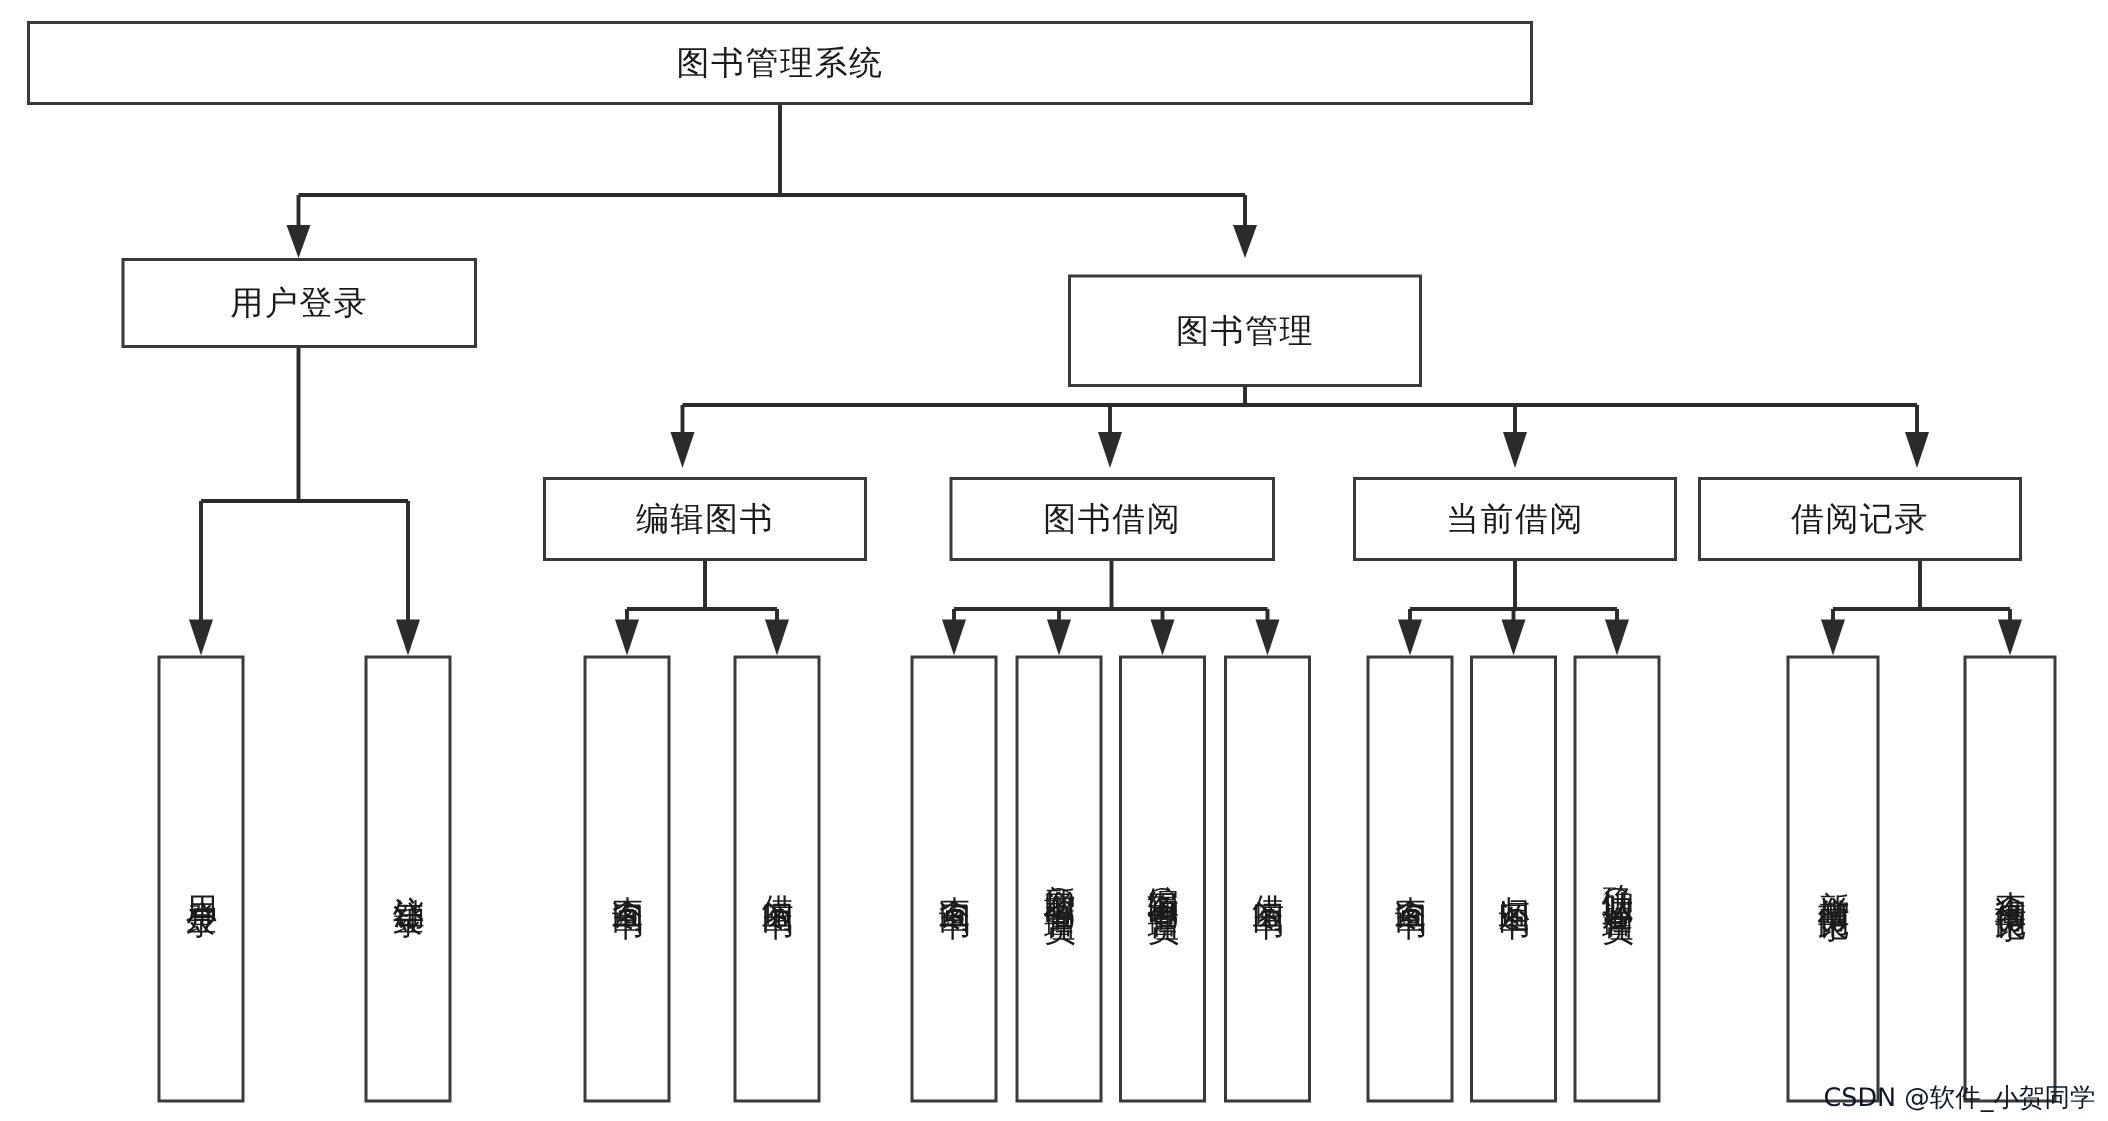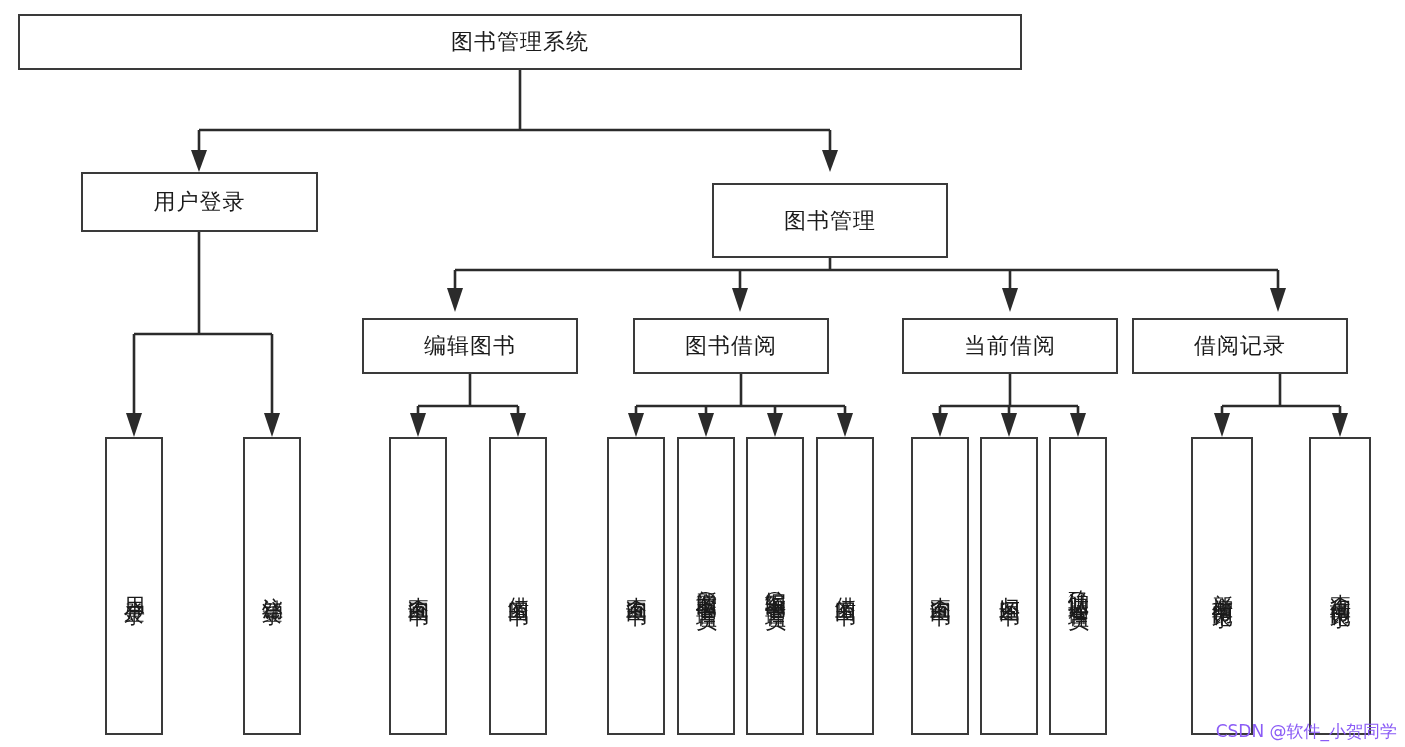--- a/index.html
+++ b/index.html
@@ -32,21 +32,21 @@
     text-align:center;
   }
   .node.v span{display:block;}
   svg.lines{position:absolute;left:0;top:0;width:1405px;height:747px;pointer-events:none;}
   svg.lines path, svg.lines line{stroke:#2b2b2b;stroke-width:2.6;fill:none;}
   svg.lines polygon{fill:#2b2b2b;}
   .watermark{
     position:absolute;
     right:8px;bottom:4px;
     font-size:17px;
-    color:#8b5cf6;
+    color:#0f172a;
     white-space:nowrap;
     font-family:"DejaVu Sans","Liberation Sans",sans-serif;
   }
 </style>
 </head>
 <body>
 
 <div id="canvas">
 
   <svg class="lines" viewBox="0 0 1405 747">
@@ -118,21 +118,21 @@
   <div class="node h" style="left:81px;top:172px;width:237px;height:60px;">
     <span>用户登录</span>
   </div>
   <div class="node h" style="left:712px;top:172px;width:236px;height:75px;margin-top:11px;">
     <span>图书管理</span>
   </div>
 
   <div class="node h" style="left:362px;top:318px;width:216px;height:56px;">
     <span>编辑图书</span>
   </div>
-  <div class="node h" style="left:633px;top:318px;width:196px;height:56px;">
+  <div class="node h" style="left:633px;top:318px;width:217px;height:56px;">
     <span>图书借阅</span>
   </div>
   <div class="node h" style="left:902px;top:318px;width:216px;height:56px;text-align:center;">
     <span>当前借阅</span>
   </div>
   <div class="node h" style="left:1132px;top:318px;width:216px;height:56px;">
     <span>借阅记录</span>
   </div>
 
   <div class="node v" style="left:105px;top:437px;width:58px;height:298px;">

